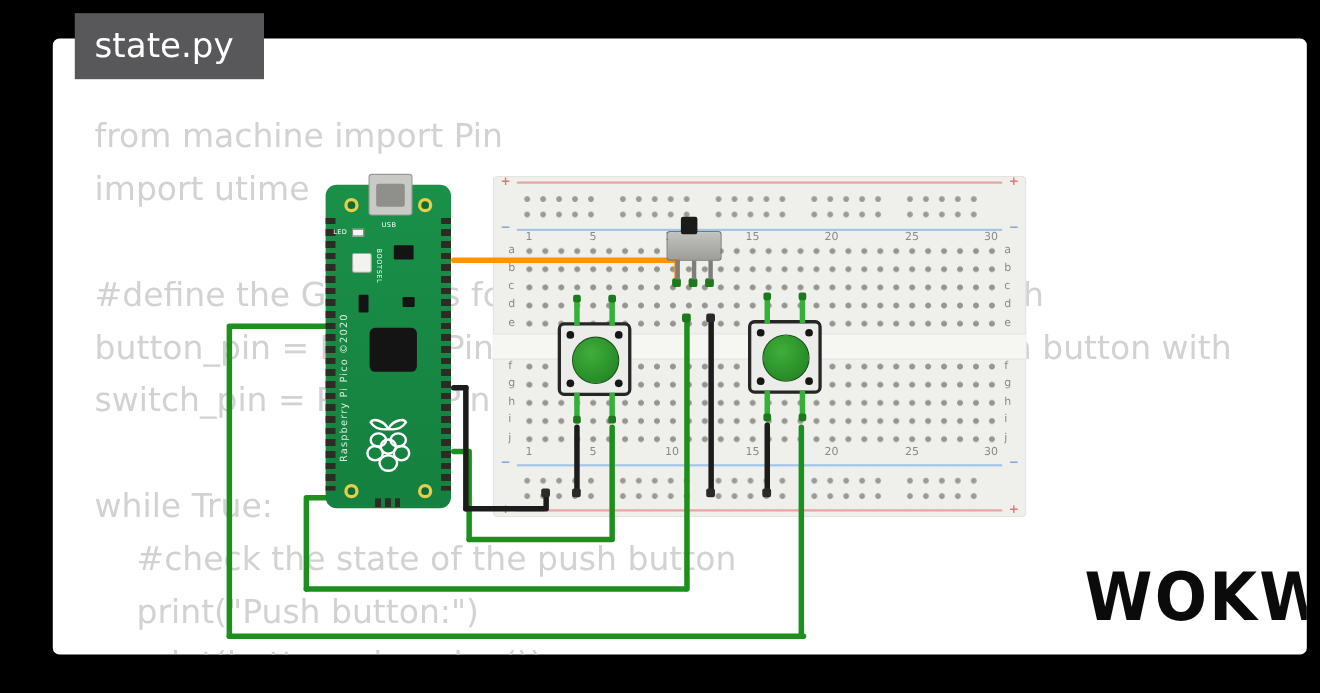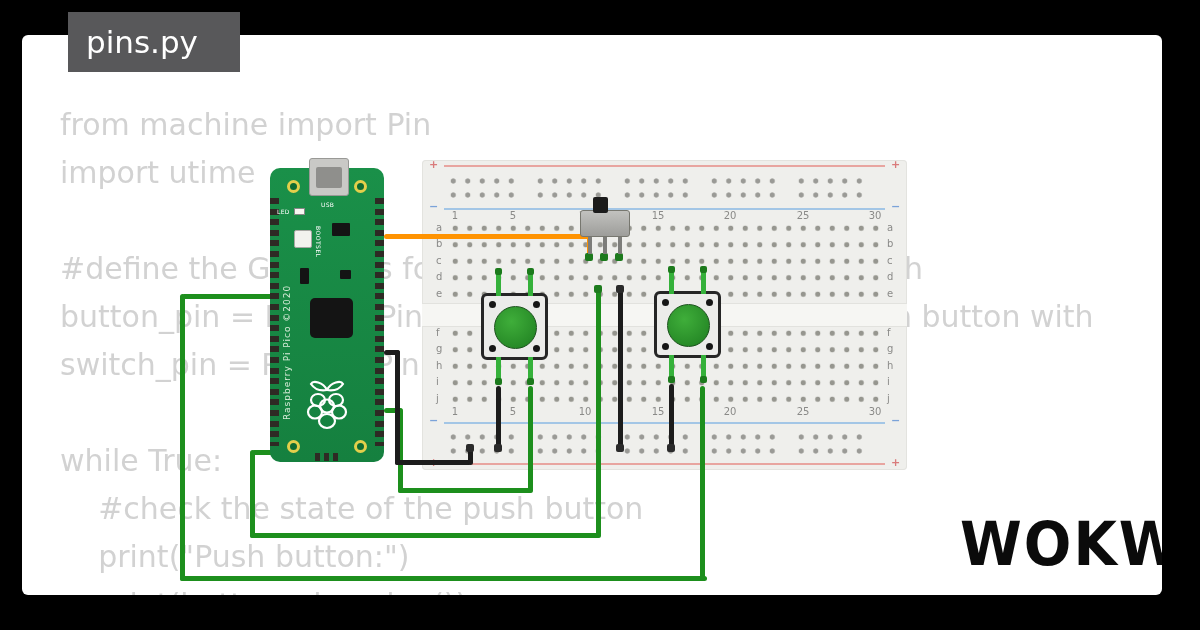--- a/index.html
+++ b/index.html
@@ -1,18 +1,18 @@
 <!DOCTYPE html>
 <html><head>
 <meta charset="utf-8">
 <style>
   html,body{margin:0;padding:0;background:#000;}
   .stage{position:relative;width:1200px;height:630px;background:#000;overflow:hidden;
          font-family:"DejaVu Sans",sans-serif;}
-  .card{position:absolute;left:22px;top:35px;width:1140px;height:560px;background:#ffffff;
+  .card{position:absolute;left:48px;top:35px;width:1140px;height:560px;background:#ffffff;
         border-radius:6px;overflow:hidden;}
   
   .code-layer{position:absolute;left:38px;top:66px;z-index:1;}
   .code-line{height:48px;line-height:48px;font-size:30px;color:#d2d2d2;white-space:pre;}
   
   .tab{position:absolute;left:68px;top:12px;width:172px;height:60px;background:#58585a;
        color:#fff;font-size:31px;line-height:60px;padding-left:18px;box-sizing:border-box;z-index:10;}
   
   .breadboard{position:absolute;left:400px;top:125px;width:485px;height:310px;background:#efefec;
               border-radius:4px;box-shadow:0 0 0 1px #e3e3df inset;z-index:2;}
@@ -258,14 +258,14 @@
       <div class="leg leg-t" style="left:12px;"></div>
       <div class="leg leg-t" style="left:44px;"></div>
       <div class="leg leg-b" style="left:12px;"></div>
       <div class="leg leg-b" style="left:44px;"></div>
       <div class="cap"></div>
     </div>
 
     <div class="wokwi-logo">WOKWI</div>
   </div>
 
-  <div class="tab">pins.py</div>
+  <div class="tab">state.py</div>
 </div>
 
 </body></html>

